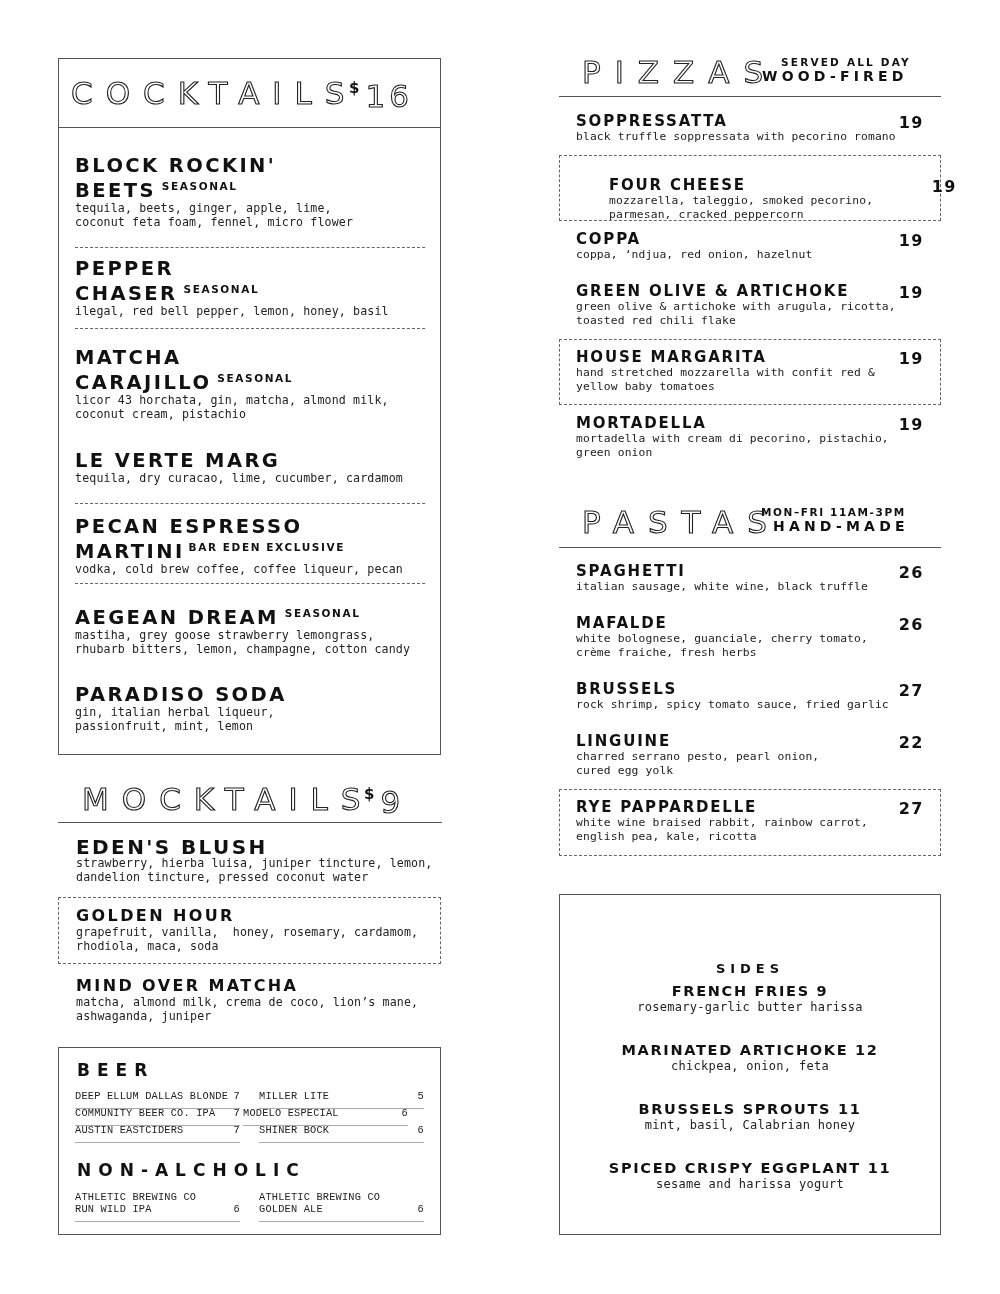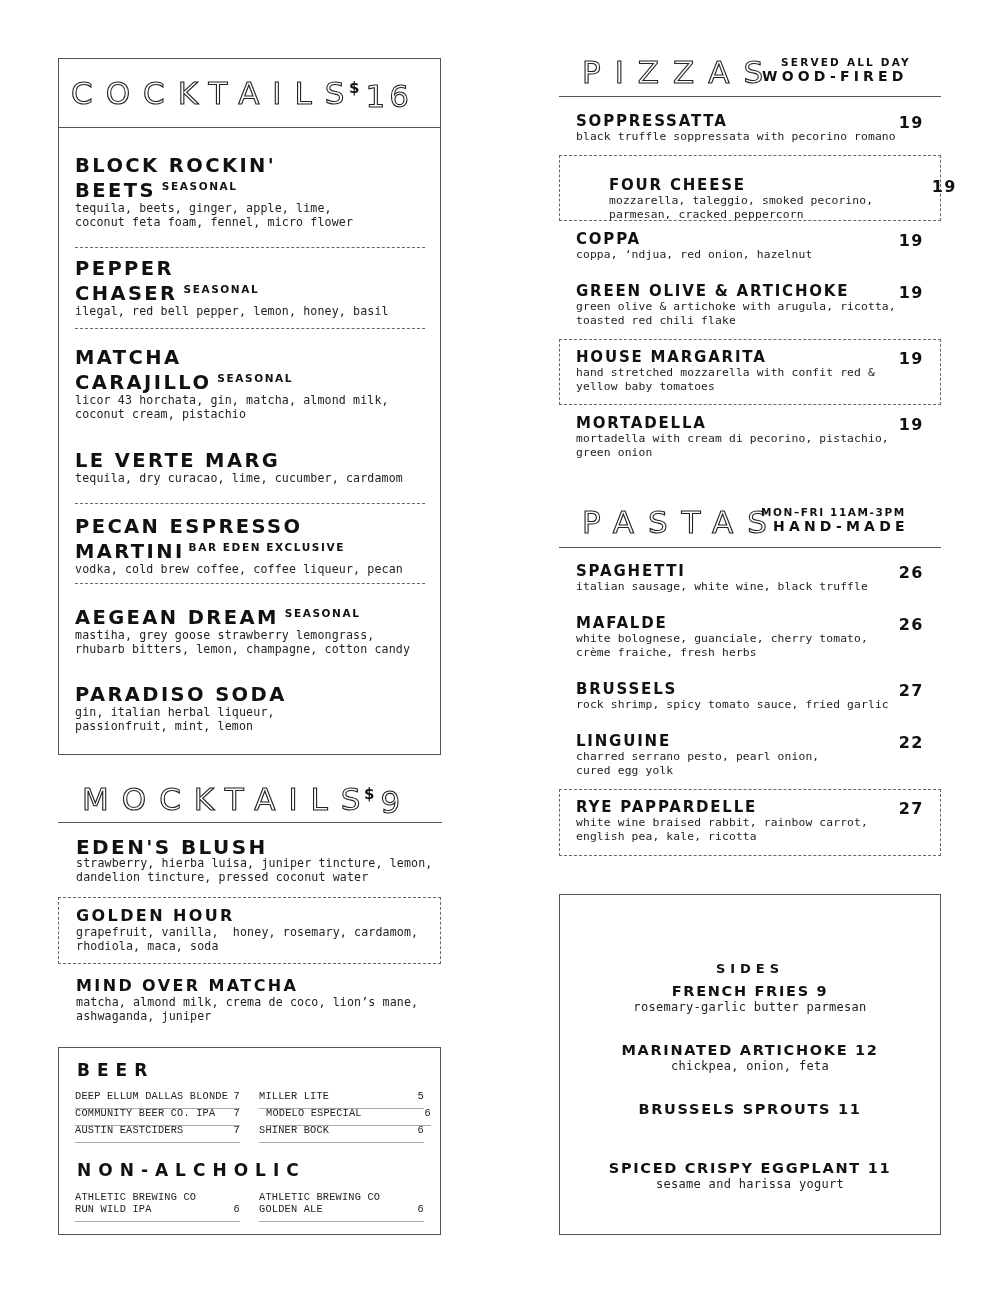--- a/index.html
+++ b/index.html
@@ -245,21 +245,21 @@
     </div>
   <div class="beer-row" style="left:16px; top:76px; width:165px;">
       <span class="nm">AUSTIN EASTCIDERS</span>
       <span>7</span>
     </div>
 
   <div class="beer-row" style="left:200px; top:42px; width:165px;">
       <span class="nm">MILLER LITE</span>
       <span>5</span>
     </div>
-  <div class="beer-row" style="left:207px; top:59px; width:165px;">
+  <div class="beer-row" style="left:184px; top:59px; width:165px;">
       <span class="nm">MODELO ESPECIAL</span>
       <span>6</span>
     </div>
   <div class="beer-row" style="left:200px; top:76px; width:165px;">
       <span class="nm">SHINER BOCK</span>
       <span>6</span>
     </div>
 
   <span class="small-heading" style="left:18px; top:112px;">NON-ALCHOLIC</span>
 
@@ -380,26 +380,27 @@
       <span class="desc-line">english pea, kale, ricotta</span>
     </div>
 </div>
 
 <div id="sides-box" class="abs">
   <div class="side-item" style="top:44px;margin-top:20px;">
     <span class="side-name" style="font-size:13px; letter-spacing:5px;">SIDES</span>
   </div>
   <div class="side-item" style="top:88px;">
     <div class="side-name">FRENCH FRIES 9</div>
-    <div class="side-desc">rosemary-garlic butter parmesan</div>
+    <div class="side-desc">rosemary-garlic butter harissa</div>
   </div>
   <div class="side-item" style="top:147px;">
     <div class="side-name">MARINATED ARTICHOKE 12</div>
     <div class="side-desc">chickpea, onion, feta</div>
   </div>
   <div class="side-item" style="top:206px;">
     <div class="side-name">BRUSSELS SPROUTS 11</div>
+    <div class="side-desc">mint, basil, Calabrian honey</div>
   </div>
   <div class="side-item" style="top:265px;">
     <div class="side-name">SPICED CRISPY EGGPLANT 11</div>
     <div class="side-desc">sesame and harissa yogurt</div>
   </div>
 </div>
 
 </body></html>

